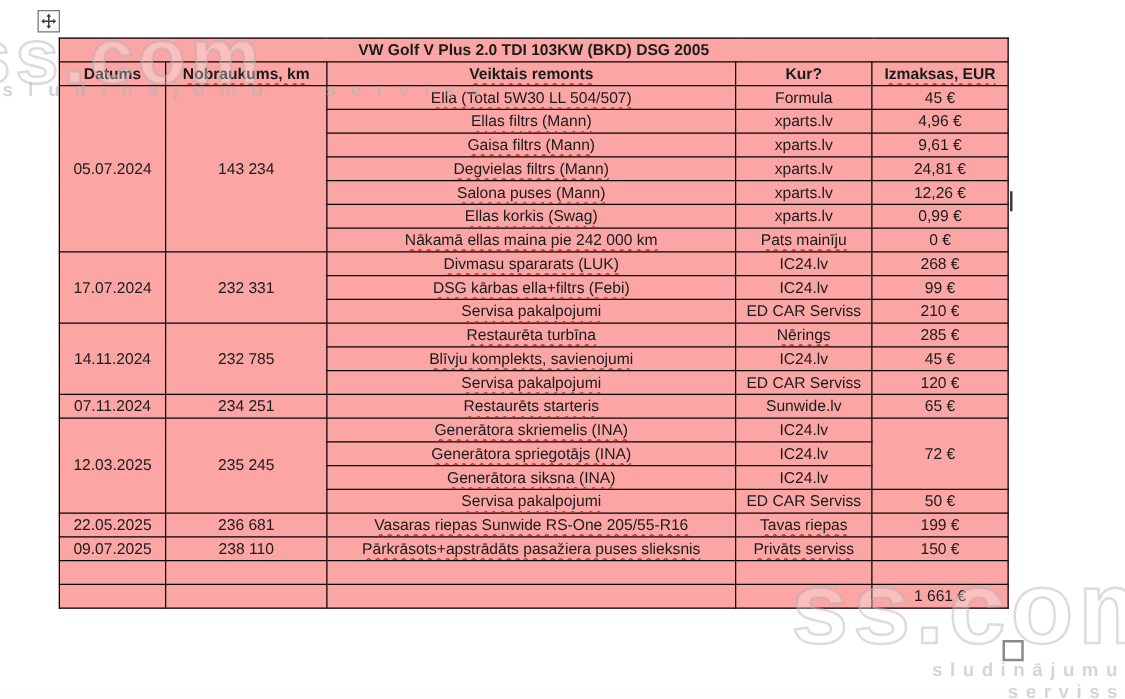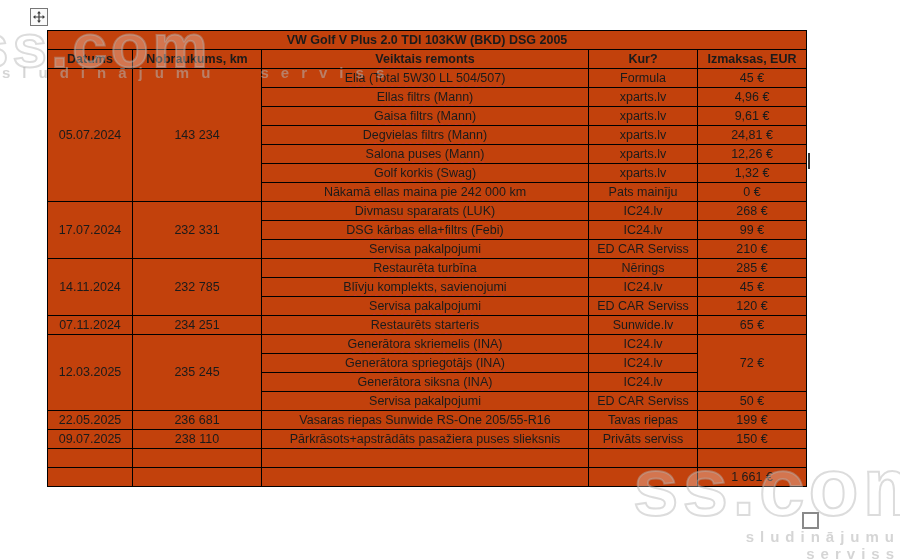--- a/index.html
+++ b/index.html
@@ -12,21 +12,21 @@
   .move-handle {
     position:absolute; left:30px; top:8px; width:18px; height:18px;
     border:1px solid #777; background:#fafafa; z-index:4;
     display:flex; align-items:center; justify-content:center;
   }
 
   
   table.doc {
     position:absolute; left:47px; top:30px; width:759px;
     border-collapse:collapse; table-layout:fixed; z-index:2;
-    background:#c2410c;
+    background:#fca5a5;
   }
   table.doc td {
     border:1px solid #000; text-align:center; vertical-align:middle;
     font-size:12.5px; color:#1b1b1b; padding:0 4px; height:19px;
     line-height:1.15; overflow:hidden; white-space:nowrap;
   }
   td.title-cell {
     height:26px; font-size:17.5px; font-weight:bold; color:#000;
     border-bottom:1px solid #000;
   }
@@ -116,23 +116,23 @@
           <td><span class="sq">Degvielas filtrs (Mann)</span></td>
           <td><span>xparts.lv</span></td>
           <td><span>24,81 €</span></td>
         </tr>
         <tr>
           <td><span class="sq">Salona puses (Mann)</span></td>
           <td><span>xparts.lv</span></td>
           <td><span>12,26 €</span></td>
         </tr>
         <tr>
-          <td><span class="sq">Golf korkis (Swag)</span></td>
-          <td><span>xparts.lv</span></td>
-          <td><span>1,32 €</span></td>
+          <td><span class="sq">Ellas korkis (Swag)</span></td>
+          <td><span>xparts.lv</span></td>
+          <td><span>0,99 €</span></td>
         </tr>
         <tr>
           <td><span class="sq">Nākamā ellas maina pie 242 000 km</span></td>
           <td><span class="sq">Pats mainīju</span></td>
           <td><span>0 €</span></td>
         </tr>
         <tr>
           <td rowspan="3"><span>17.07.2024</span></td>
           <td rowspan="3"><span>232 331</span></td>
           <td><span class="sq">Divmasu spararats (LUK)</span></td>

